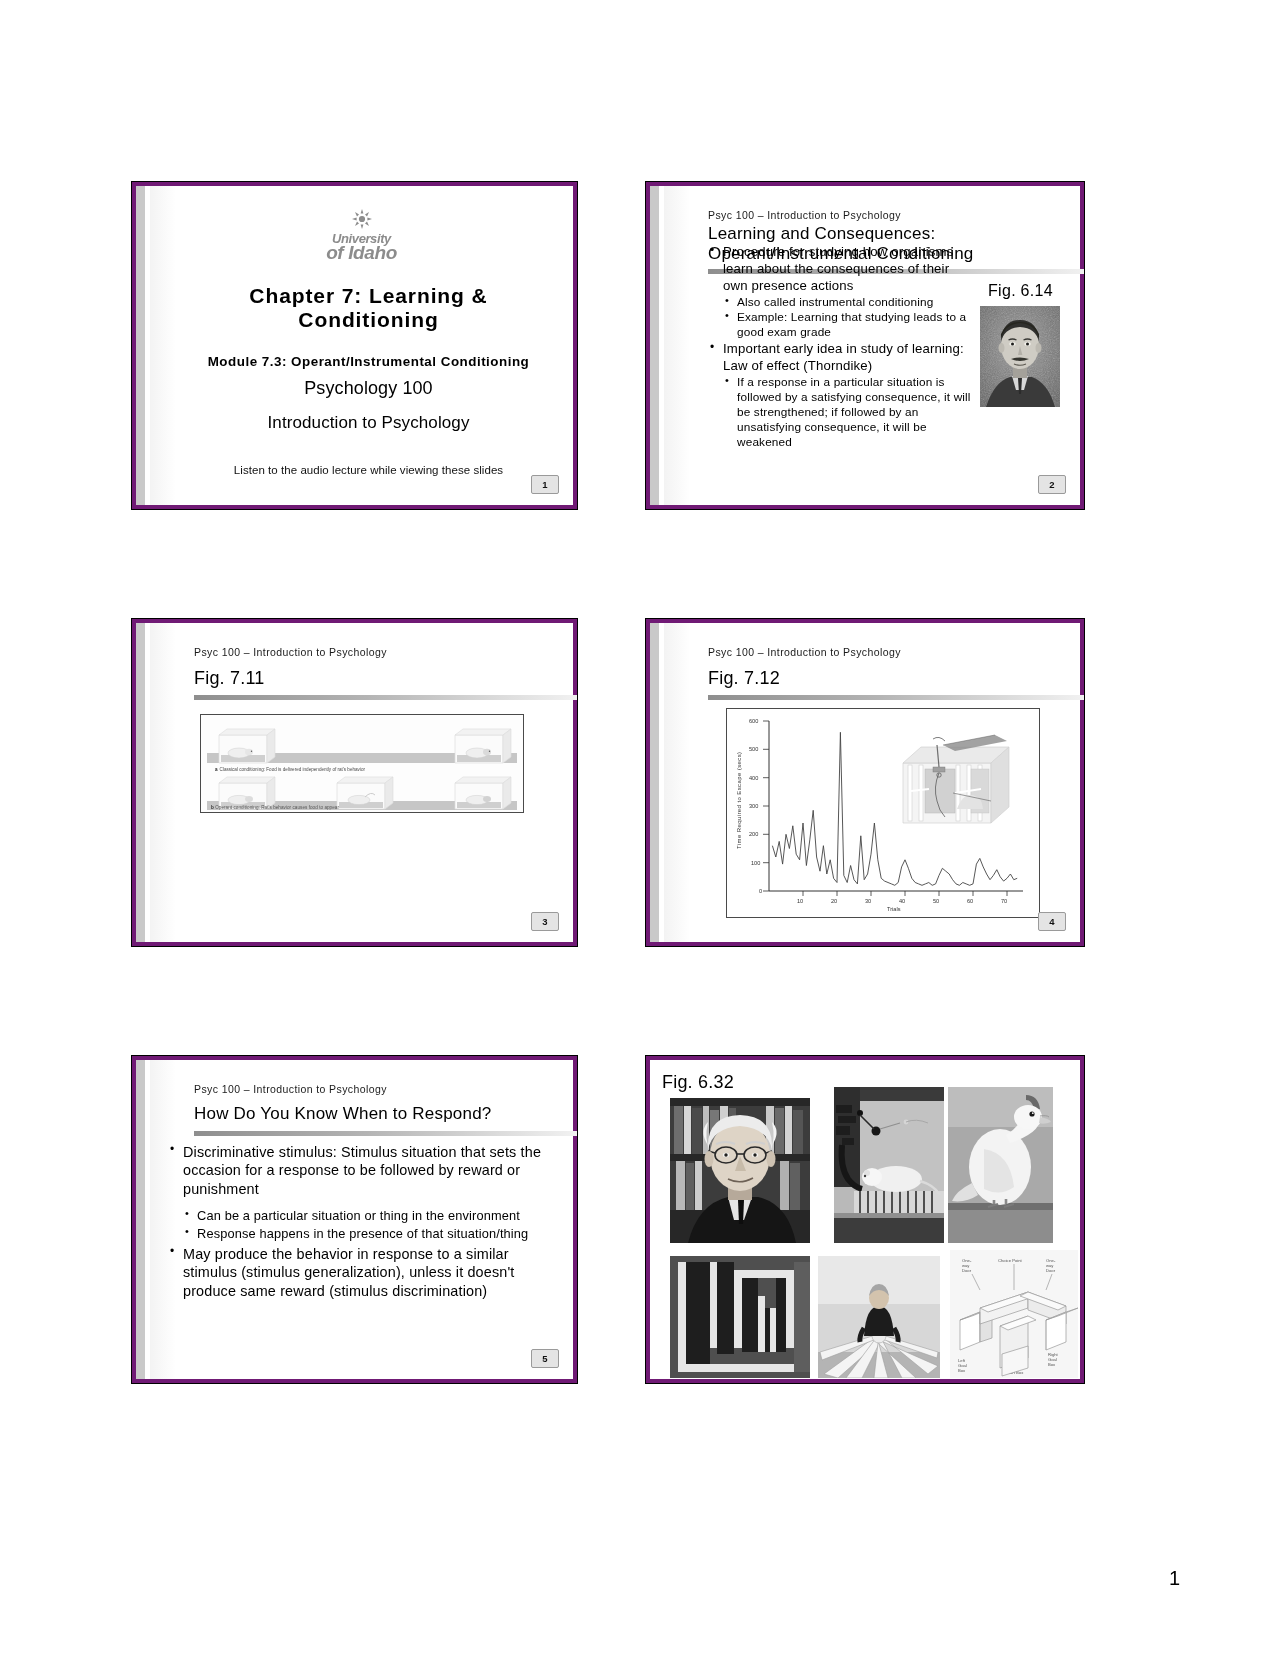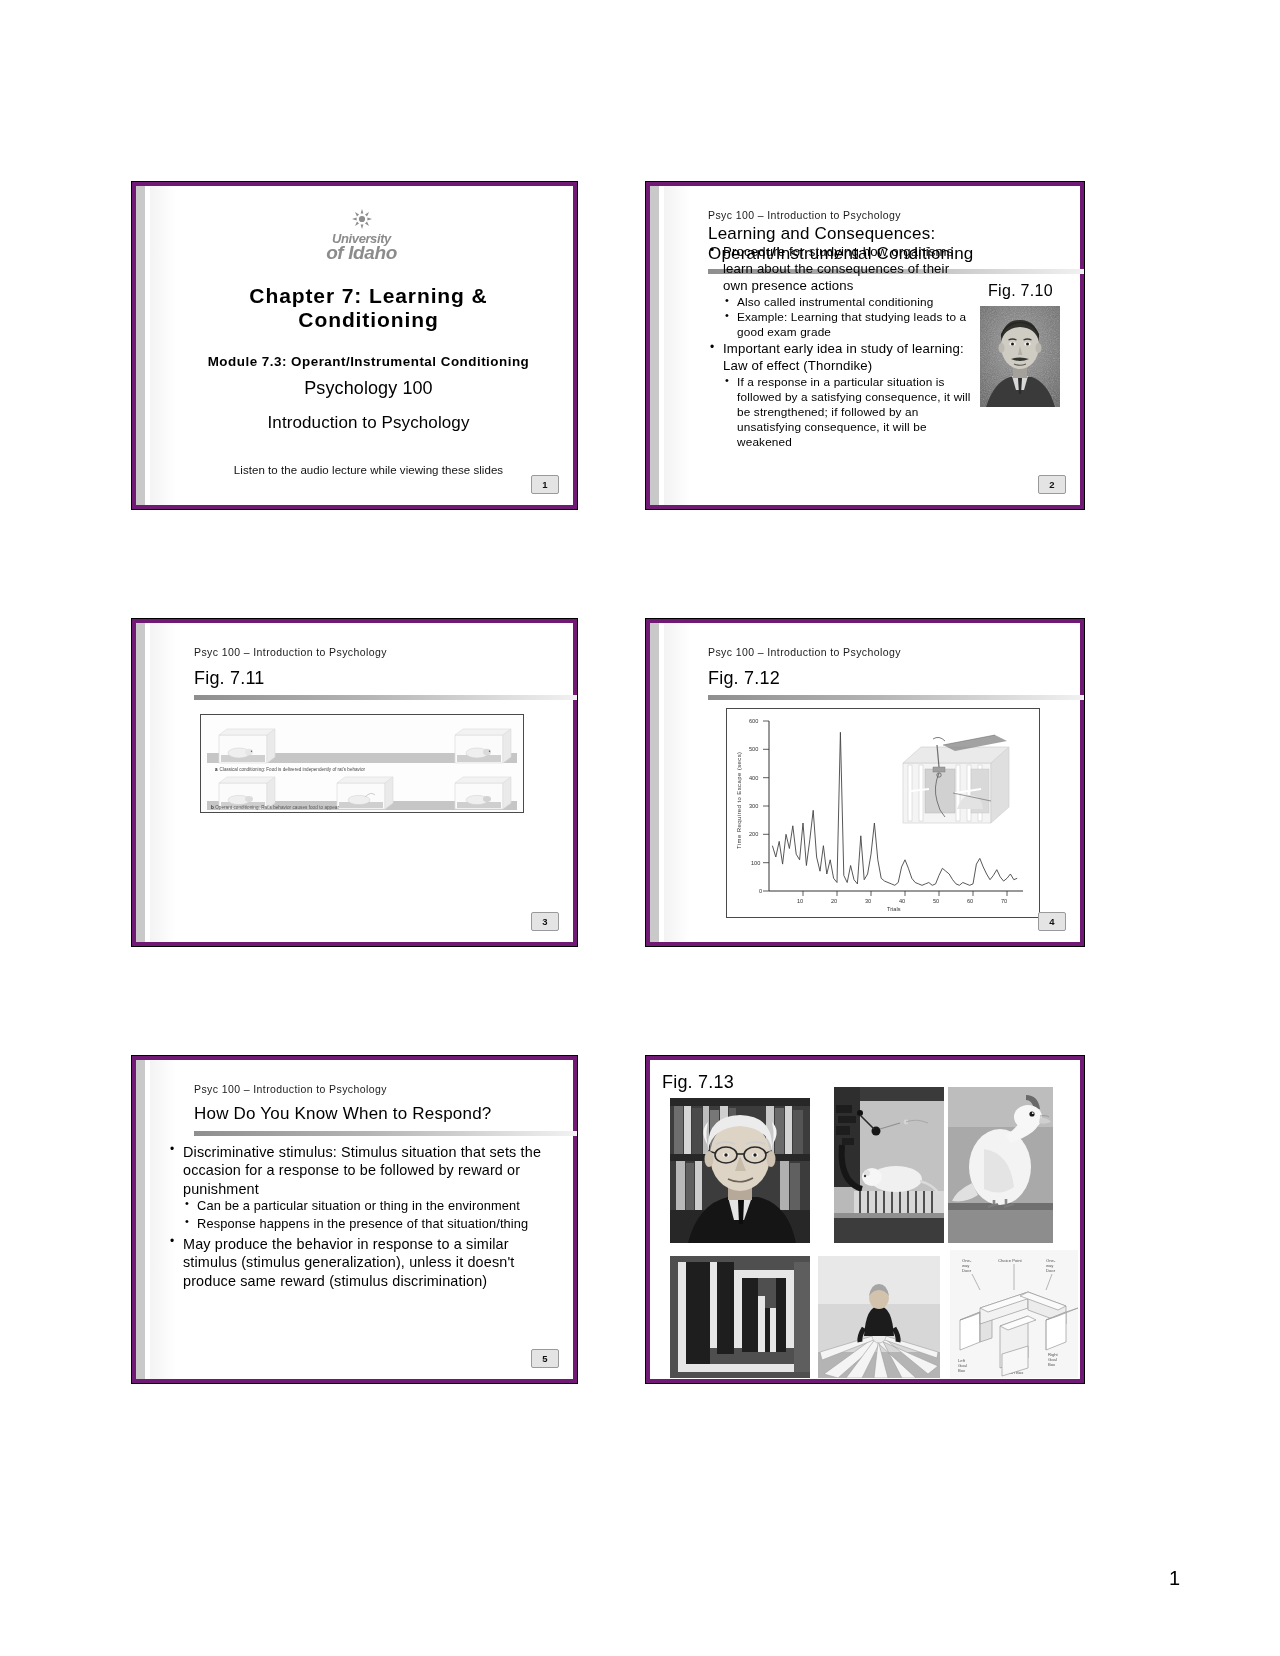--- a/index.html
+++ b/index.html
@@ -246,21 +246,21 @@
           </li>
           <li style="margin-top:1px;">
             <span>Important early idea in study of learning: Law of effect (Thorndike)</span>
             <ul class="b2">
               <li>If a response in a particular situation is followed by a satisfying consequence, it will be strengthened; if followed by an unsatisfying consequence, it will be weakened</li>
             </ul>
           </li>
         </ul>
       </div>
 
-      <div class="fig-label" style="left:324px;top:96px;">Fig. 7.10</div>
+      <div class="fig-label" style="left:324px;top:96px;">Fig. 6.14</div>
 
       <div class="portrait" style="left:316px;top:120px;width:80px;height:101px;">
         <svg viewBox="0 0 80 101" width="80" height="101" preserveAspectRatio="none" aria-hidden="true">
           <defs>
             <radialGradient id="pbg" cx="50%" cy="40%" r="78%">
               <stop offset="0%" stop-color="#9a9a9a"></stop>
               <stop offset="100%" stop-color="#5e5e5e"></stop>
             </radialGradient>
             <filter id="grain">
               <feTurbulence type="fractalNoise" baseFrequency="0.95" numOctaves="3" result="n"></feTurbulence>
@@ -496,40 +496,40 @@
     <div class="body">
 
       <div class="kicker" style="left:44px;top:23px;">Psyc 100 – Introduction to Psychology</div>
       <div class="slide-title" style="left:44px;top:44px;font-size:17px;">How Do You Know When to Respond?</div>
       <div class="title-rule" style="left:44px;top:71px;width:385px;"></div>
 
       <div style="position:absolute;left:18px;right:14px;top:83px;">
         <ul class="b1">
           <li style="font-size:14.4px;">
             <span>Discriminative stimulus: Stimulus situation that sets the occasion for a response to be followed by reward or punishment</span>
-            <ul class="b2" style="margin-top:0;">
+            <ul class="b2" style="margin-top:10px;">
               <li style="font-size:12.8px;">Can be a particular situation or thing in the environment</li>
               <li style="font-size:12.8px;margin-top:2px;">Response happens in the presence of that situation/thing</li>
             </ul>
           </li>
           <li style="font-size:14.4px;margin-top:3px;">
             <span>May produce the behavior in response to a similar stimulus (stimulus generalization), unless it doesn't produce same reward (stimulus discrimination)</span>
           </li>
         </ul>
       </div>
 
       <div class="badge" style="right:14px;bottom:11px;">5</div>
     </div>
   </div>
 </div>
 
 <div class="slide" style="left:645px;top:1055px;width:440px;height:329px;">
   <div style="position:absolute;inset:4px;background:#ffffff;">
 
-    <div class="slide-title" style="left:12px;top:12px;font-size:18px;">Fig. 7.13</div>
+    <div class="slide-title" style="left:12px;top:12px;font-size:18px;">Fig. 6.32</div>
 
     <div class="photo" style="left:20px;top:38px;width:140px;height:145px;">
       <svg viewBox="0 0 140 145" width="140" height="145" preserveAspectRatio="none" aria-hidden="true">
         <rect width="140" height="145" fill="#3c3c3c"></rect>
 
         <g fill="#272727">
           <rect x="0" y="0" width="140" height="8"></rect>
           <rect x="0" y="56" width="140" height="7"></rect>
           <rect x="0" y="112" width="140" height="33"></rect>
         </g>

